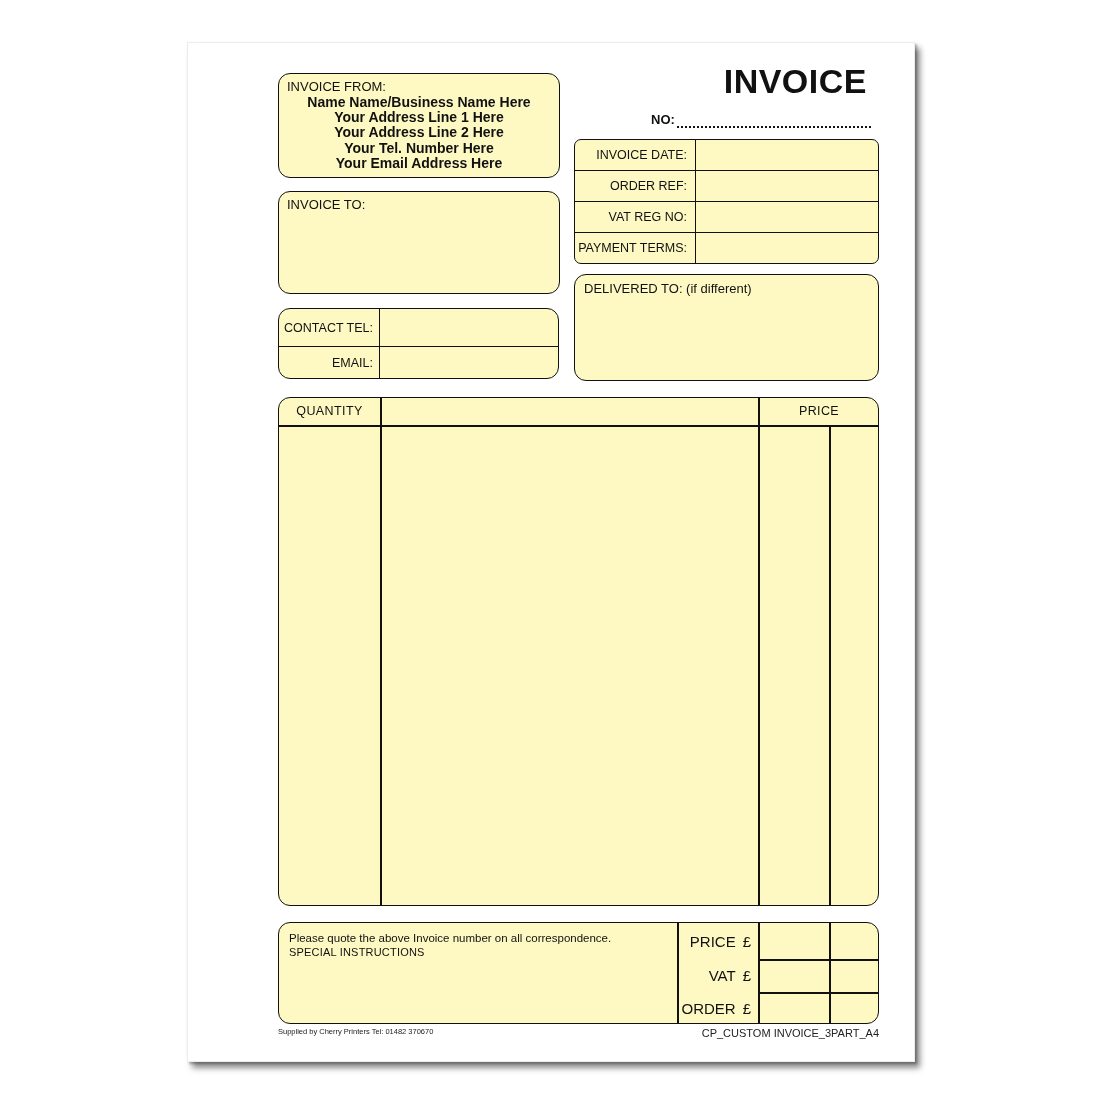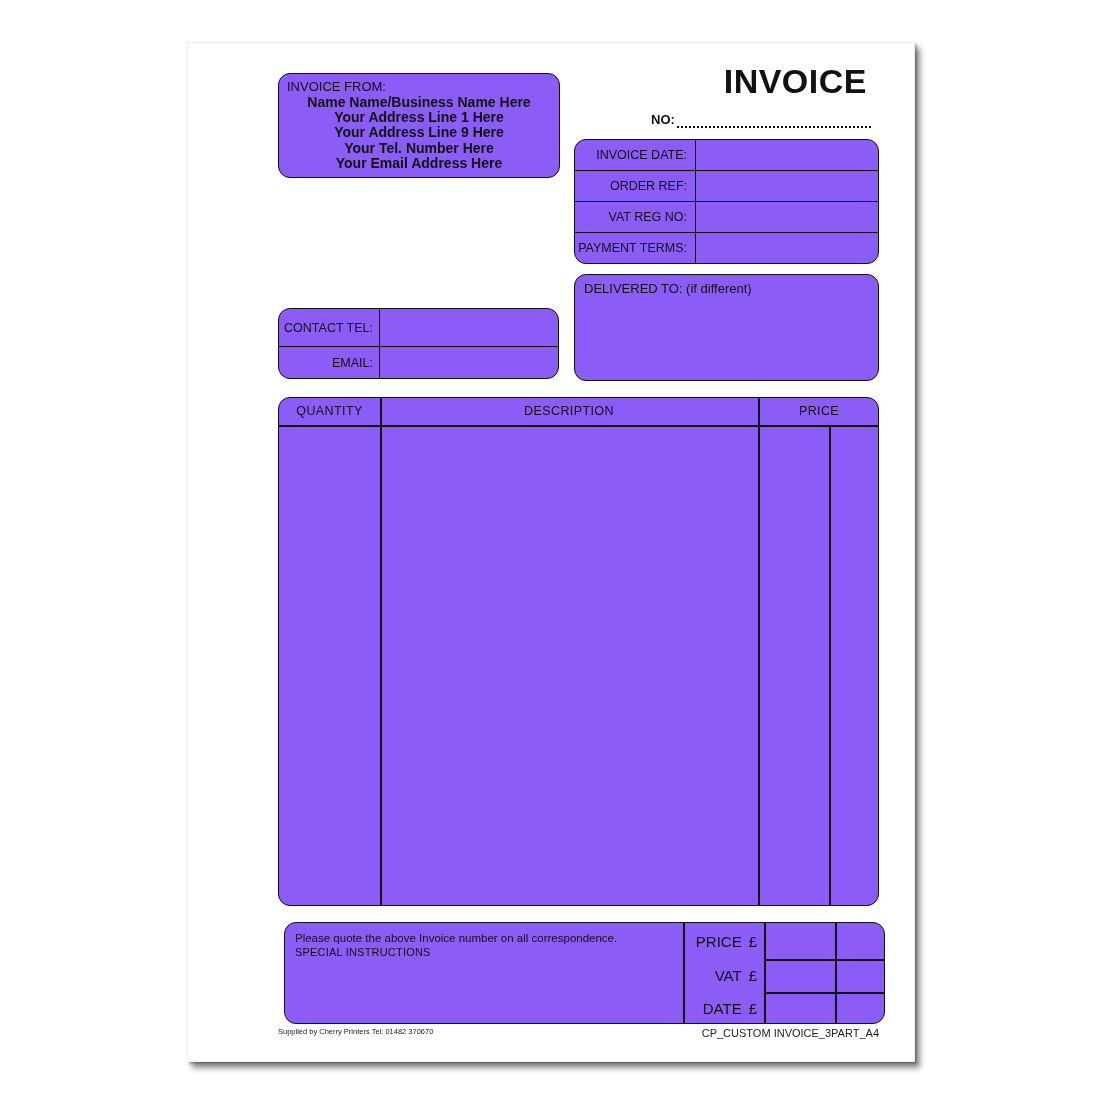--- a/index.html
+++ b/index.html
@@ -1,34 +1,34 @@
 <!DOCTYPE html>
 <html><head>
 <meta charset="utf-8">
 <style>
   html,body{margin:0;padding:0;background:#ffffff;width:1100px;height:1100px;
     font-family:"Liberation Sans","DejaVu Sans",sans-serif;color:#111;}
   .stage{position:relative;width:1100px;height:1100px;overflow:hidden;}
   .page{position:absolute;left:187px;top:42px;width:726px;height:1018px;background:#fff;
     border:1px solid #ececec;box-shadow:5px 6px 6px rgba(0,0,0,0.45), 2px 2px 2px rgba(0,0,0,0.25);}
-  .box{position:absolute;border:1.6px solid #111;border-radius:12px;background:#8b5cf6;box-sizing:border-box;}
+  .box{position:absolute;border:1.6px solid #111;border-radius:12px;background:#fef9c3;box-sizing:border-box;}
   .lbl{font-size:13px;color:#111;}
 
   
   .from-box{left:90px;top:30px;width:282px;height:105px;padding:5px 8px;}
   .from-lines{margin-top:1px;text-align:center;font-weight:bold;font-size:14px;line-height:15.2px;}
 
   
   .title{position:absolute;top:21px;right:47px;font-size:34px;font-weight:bold;letter-spacing:0.5px;line-height:34px;}
   .no-row{position:absolute;left:463px;top:61px;width:220px;height:27px;display:flex;align-items:flex-end;}
   .no-label{font-size:13px;font-weight:bold;line-height:22px;}
   .no-line{flex:1;border-bottom:2px dotted #111;margin-left:2px;margin-bottom:3px;height:0;}
 
   
-  .info-table{left:386px;top:96px;width:305px;height:125px;display:flex;flex-direction:column;overflow:hidden;}
+  .info-table{left:386px;top:96px;width:305px;height:125px;display:flex;flex-direction:column;overflow:hidden;border-radius:7px;}
   .info-row{flex:1;display:flex;align-items:center;}
   .info-row + .info-row{border-top:1.5px solid #111;}
   .info-label{width:120px;text-align:right;padding-right:8px;font-size:12.5px;box-sizing:border-box;}
   .info-value{flex:1;align-self:stretch;border-left:1.5px solid #111;}
 
   
   .to-box{left:90px;top:148px;width:282px;height:103px;padding:5px 8px;}
 
   
   .contact-box{left:90px;top:265px;width:281px;height:71px;display:flex;flex-direction:column;overflow:hidden;}
@@ -50,21 +50,21 @@
   .items-v1{left:101px;top:0;bottom:0;}
   .items-v2{left:479px;top:0;bottom:0;}
   .items-v3{left:550px;top:28px;bottom:0;}
   .col-head{position:absolute;top:0;height:27px;line-height:27px;text-align:center;
     font-size:12.5px;letter-spacing:0.4px;}
   .head-qty{left:0;width:101px;}
   .head-desc{left:101px;width:378px;}
   .head-price{left:479px;width:122px;}
 
   
-  .totals-box{left:90px;top:879px;width:601px;height:102px;margin-left:6px;}
+  .totals-box{left:90px;top:879px;width:601px;height:102px;}
   .totals-inner{position:absolute;inset:0;border-radius:11px;overflow:hidden;}
   .tot-v1{left:398px;top:0;bottom:0;}
   .tot-v2{left:479px;top:0;bottom:0;}
   .tot-v3{left:550px;top:0;bottom:0;}
   .tot-h1{top:36px;left:479px;right:0;}
   .tot-h2{top:69px;left:479px;right:0;}
   .note-area{position:absolute;left:0;top:0;width:390px;padding:8px 10px;box-sizing:border-box;}
   .note-line{font-size:11.5px;line-height:14px;}
   .note-special{font-size:11px;line-height:15px;font-weight:normal;letter-spacing:0.2px;}
   .tot-label{position:absolute;left:398px;width:81px;text-align:right;box-sizing:border-box;
@@ -82,21 +82,21 @@
 <body>
 
 <div class="stage">
   <div class="page">
 
     <div class="box from-box">
       <div class="lbl">INVOICE FROM:</div>
       <div class="from-lines">
         <div>Name Name/Business Name Here</div>
         <div>Your Address Line 1 Here</div>
-        <div>Your Address Line 9 Here</div>
+        <div>Your Address Line 2 Here</div>
         <div>Your Tel. Number Here</div>
         <div>Your Email Address Here</div>
       </div>
     </div>
 
     <div class="title">INVOICE</div>
     <div class="no-row">
       <span class="no-label">NO:</span>
       <span class="no-line"></span>
     </div>
@@ -113,40 +113,42 @@
       <div class="info-row">
         <div class="info-label">VAT REG NO:</div>
         <div class="info-value"></div>
       </div>
       <div class="info-row">
         <div class="info-label">PAYMENT TERMS:</div>
         <div class="info-value"></div>
       </div>
     </div>
 
+    <div class="box to-box">
+      <div class="lbl">INVOICE TO:</div>
+    </div>
 
     <div class="box contact-box">
       <div class="contact-row r1">
         <div class="contact-label">CONTACT TEL:</div>
         <div class="contact-value"></div>
       </div>
       <div class="contact-row r2">
         <div class="contact-label">EMAIL:</div>
         <div class="contact-value"></div>
       </div>
     </div>
 
     <div class="box delivered-box">
       <div class="lbl">DELIVERED TO: (if different)</div>
     </div>
 
     <div class="box items-table">
       <div class="items-inner">
         <div class="col-head head-qty">QUANTITY</div>
-        <div class="col-head head-desc">DESCRIPTION</div>
         <div class="col-head head-price">PRICE</div>
         <div class="hline items-header-line"></div>
         <div class="vline items-v1"></div>
         <div class="vline items-v2"></div>
         <div class="vline items-v3"></div>
       </div>
     </div>
 
     <div class="box totals-box">
       <div class="totals-inner">
@@ -161,21 +163,21 @@
         <div class="hline tot-h2"></div>
         <div class="tot-label tl1">
           <span>PRICE</span>
             <span class="cur">£</span>
         </div>
         <div class="tot-label tl2">
           <span>VAT</span>
             <span class="cur">£</span>
         </div>
         <div class="tot-label tl3">
-          <span>DATE</span>
+          <span>ORDER</span>
             <span class="cur">£</span>
         </div>
       </div>
     </div>
 
     <div class="footer-left">Supplied by Cherry Printers Tel: 01482 370670</div>
     <div class="footer-right">CP_CUSTOM INVOICE_3PART_A4</div>
 
   </div>
 </div>

